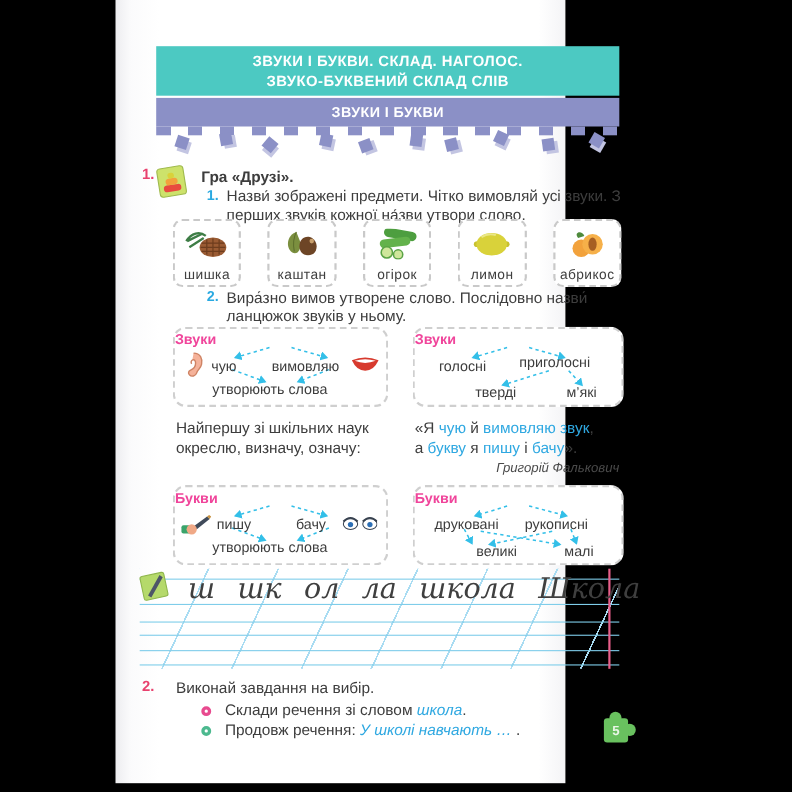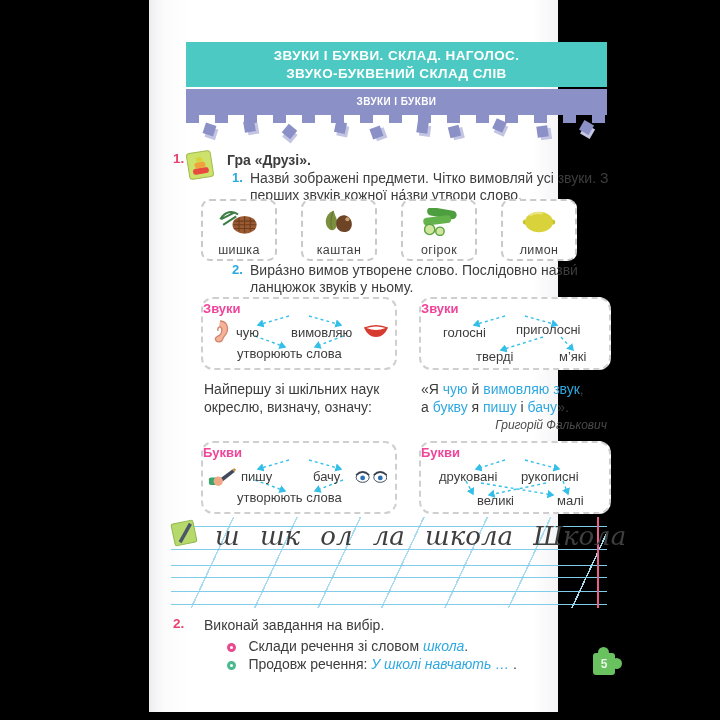--- a/index.html
+++ b/index.html
@@ -1,25 +1,25 @@
 <!DOCTYPE html>
 <html><head>
 <meta charset="utf-8">
 <style>
   html,body{margin:0;padding:0;}
   body{width:720px;height:720px;background:#000;position:relative;overflow:hidden;
        font-family:"Liberation Sans",sans-serif;}
   .page{position:absolute;left:105px;top:0;width:409px;height:712px;
         background:linear-gradient(90deg,#ededf0 0,#fbfbfc 14px,#ffffff 40px,#ffffff 94%,#f4f4f6 100%);
-        box-shadow:0 0 14px rgba(0,0,0,.55);margin-left:44px;}
+        box-shadow:0 0 14px rgba(0,0,0,.55);}
   .abs{position:absolute;}
   .banner{left:37px;width:421px;text-align:center;color:#fff;font-weight:bold;}
   .banner-teal{top:42px;height:45px;background:#4cc9c2;font-size:13.5px;line-height:18px;
                letter-spacing:.4px;display:flex;flex-direction:column;justify-content:center;}
-  .banner-purple{top:89px;height:26px;background:#8b90c6;font-size:10px;line-height:26px;letter-spacing:.4px;}
+  .banner-purple{top:89px;height:26px;background:#8b90c6;font-size:13px;line-height:26px;letter-spacing:.4px;}
   .teeth{left:37px;top:115px;width:421px;height:8px;
          background:repeating-linear-gradient(90deg,#8b90c6 0 13px,transparent 13px 29px);}
   .sq{position:absolute;width:11px;height:11px;background:#8b90c6;box-shadow:3px 3px 0 #c3c5e2;}
   .num-red{color:#e8416e;font-weight:bold;font-size:13.5px;}
   .num-blue{color:#29a9e1;font-weight:bold;font-size:13px;}
   .btxt{font-size:14px;line-height:16.5px;color:#3d3d3d;}
   .bold{font-weight:bold;}
   .cards{left:52px;top:199px;width:408px;display:flex;gap:24px;}
   .card{width:72px;height:56px;border:2px dashed #c9c9c9;border-radius:9px;background:#fff;
         display:flex;flex-direction:column;align-items:center;justify-content:flex-end;padding-bottom:2px;}
@@ -124,20 +124,31 @@
     <div class="card">
       <div class="pic">
         <svg viewBox="0 0 40 28" width="38" height="26">
           <ellipse cx="6" cy="14" rx="3.5" ry="2.8" fill="#c8c12e"></ellipse>
           <ellipse cx="34" cy="14" rx="3.5" ry="2.8" fill="#c8c12e"></ellipse>
           <ellipse cx="20" cy="14" rx="15" ry="11" fill="#d9d23a"></ellipse>
           <path d="M10 7 Q16 3 24 5" stroke="#eae787" stroke-width="2" fill="none"></path>
         </svg>
         </div>
       <div class="lbl">лимон</div>
+    </div>
+    <div class="card">
+      <div class="pic">
+        <svg viewBox="0 0 36 30" width="34" height="28">
+          <path d="M9 9 C4 3 13 1 15 7 Z" fill="#4e8a3c"></path>
+          <circle cx="12" cy="19" r="8.5" fill="#f2a23c"></circle>
+          <circle cx="23" cy="15" r="10" fill="#f6b049"></circle>
+          <ellipse cx="23" cy="15" rx="4" ry="6.5" fill="#a65e22"></ellipse>
+        </svg>
+        </div>
+      <div class="lbl">абрикос</div>
     </div>
   </div>
 
   <div class="abs num-blue" style="left:83px;top:262px">2.</div>
   <div class="abs btxt" style="left:101px;top:262px;width:368px">Вира́зно вимов утворене слово. Послідовно назви́ ланцюжок звуків у ньому.</div>
 
   <div class="dbox" style="left:52px;top:297px;width:192px">
     <svg class="arrows" viewBox="0 0 192 69">
       <defs>
           <marker id="a1" markerWidth="6" markerHeight="6" refX="4" refY="3" orient="auto">

